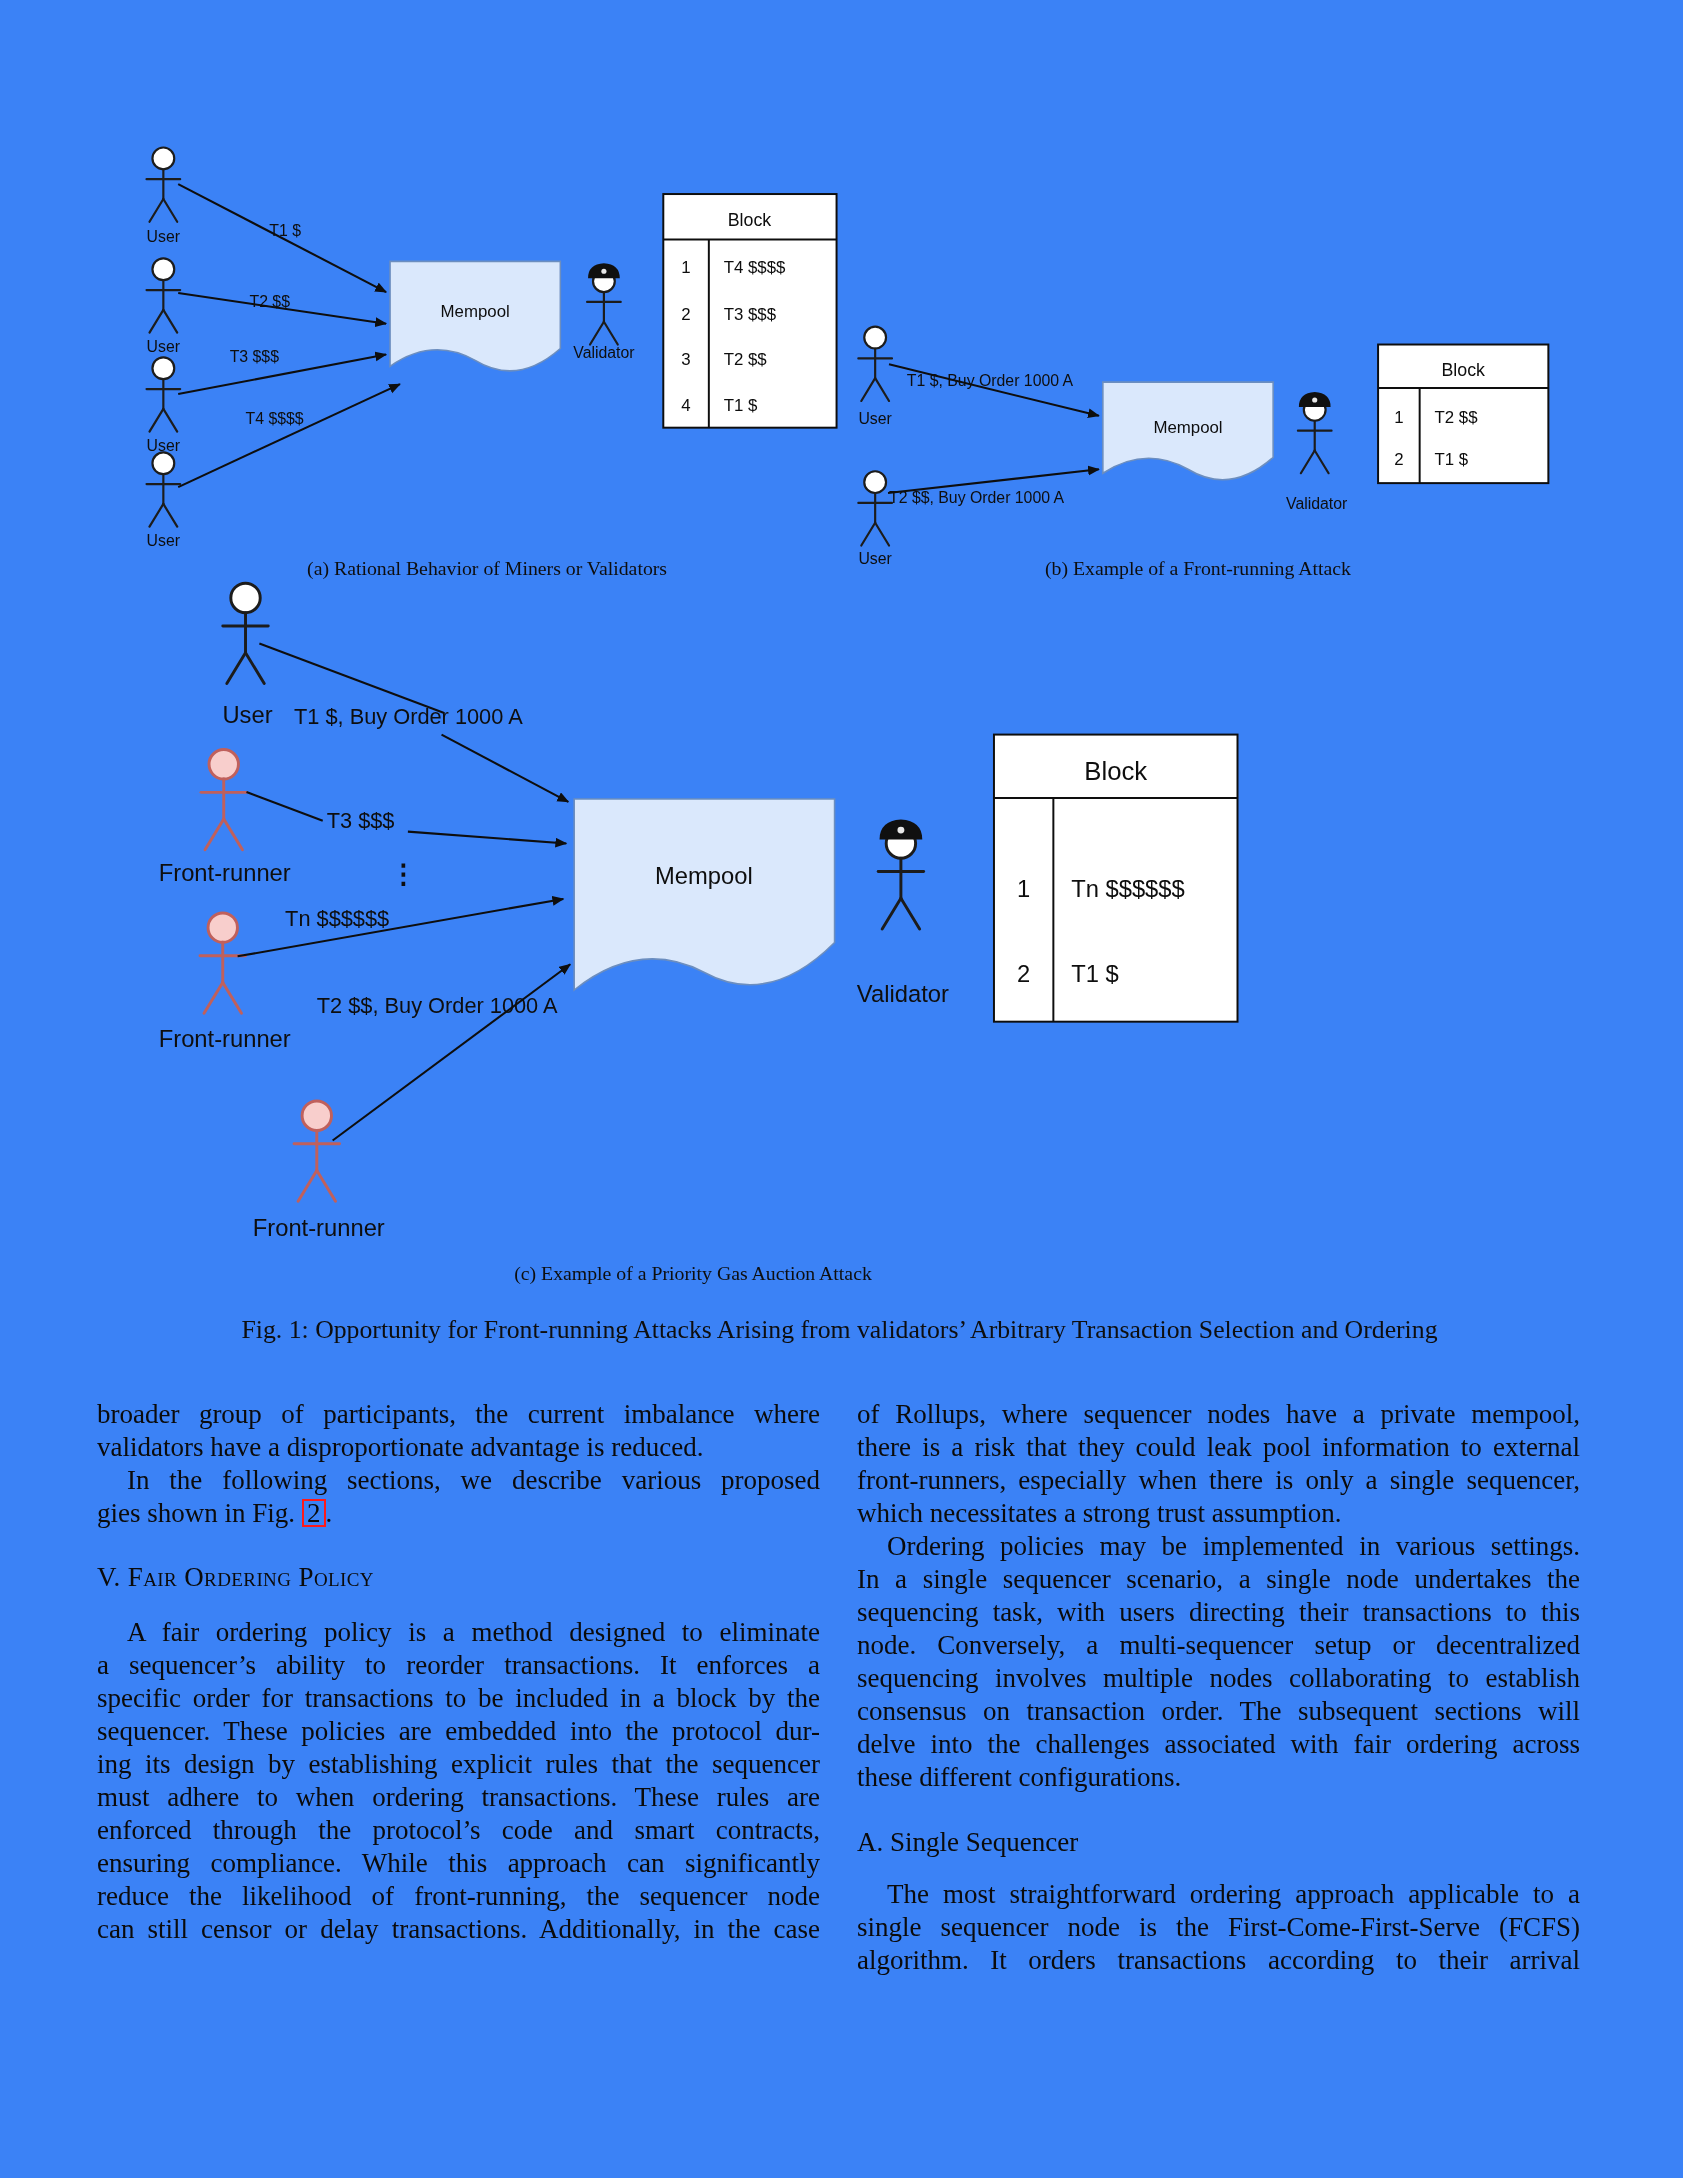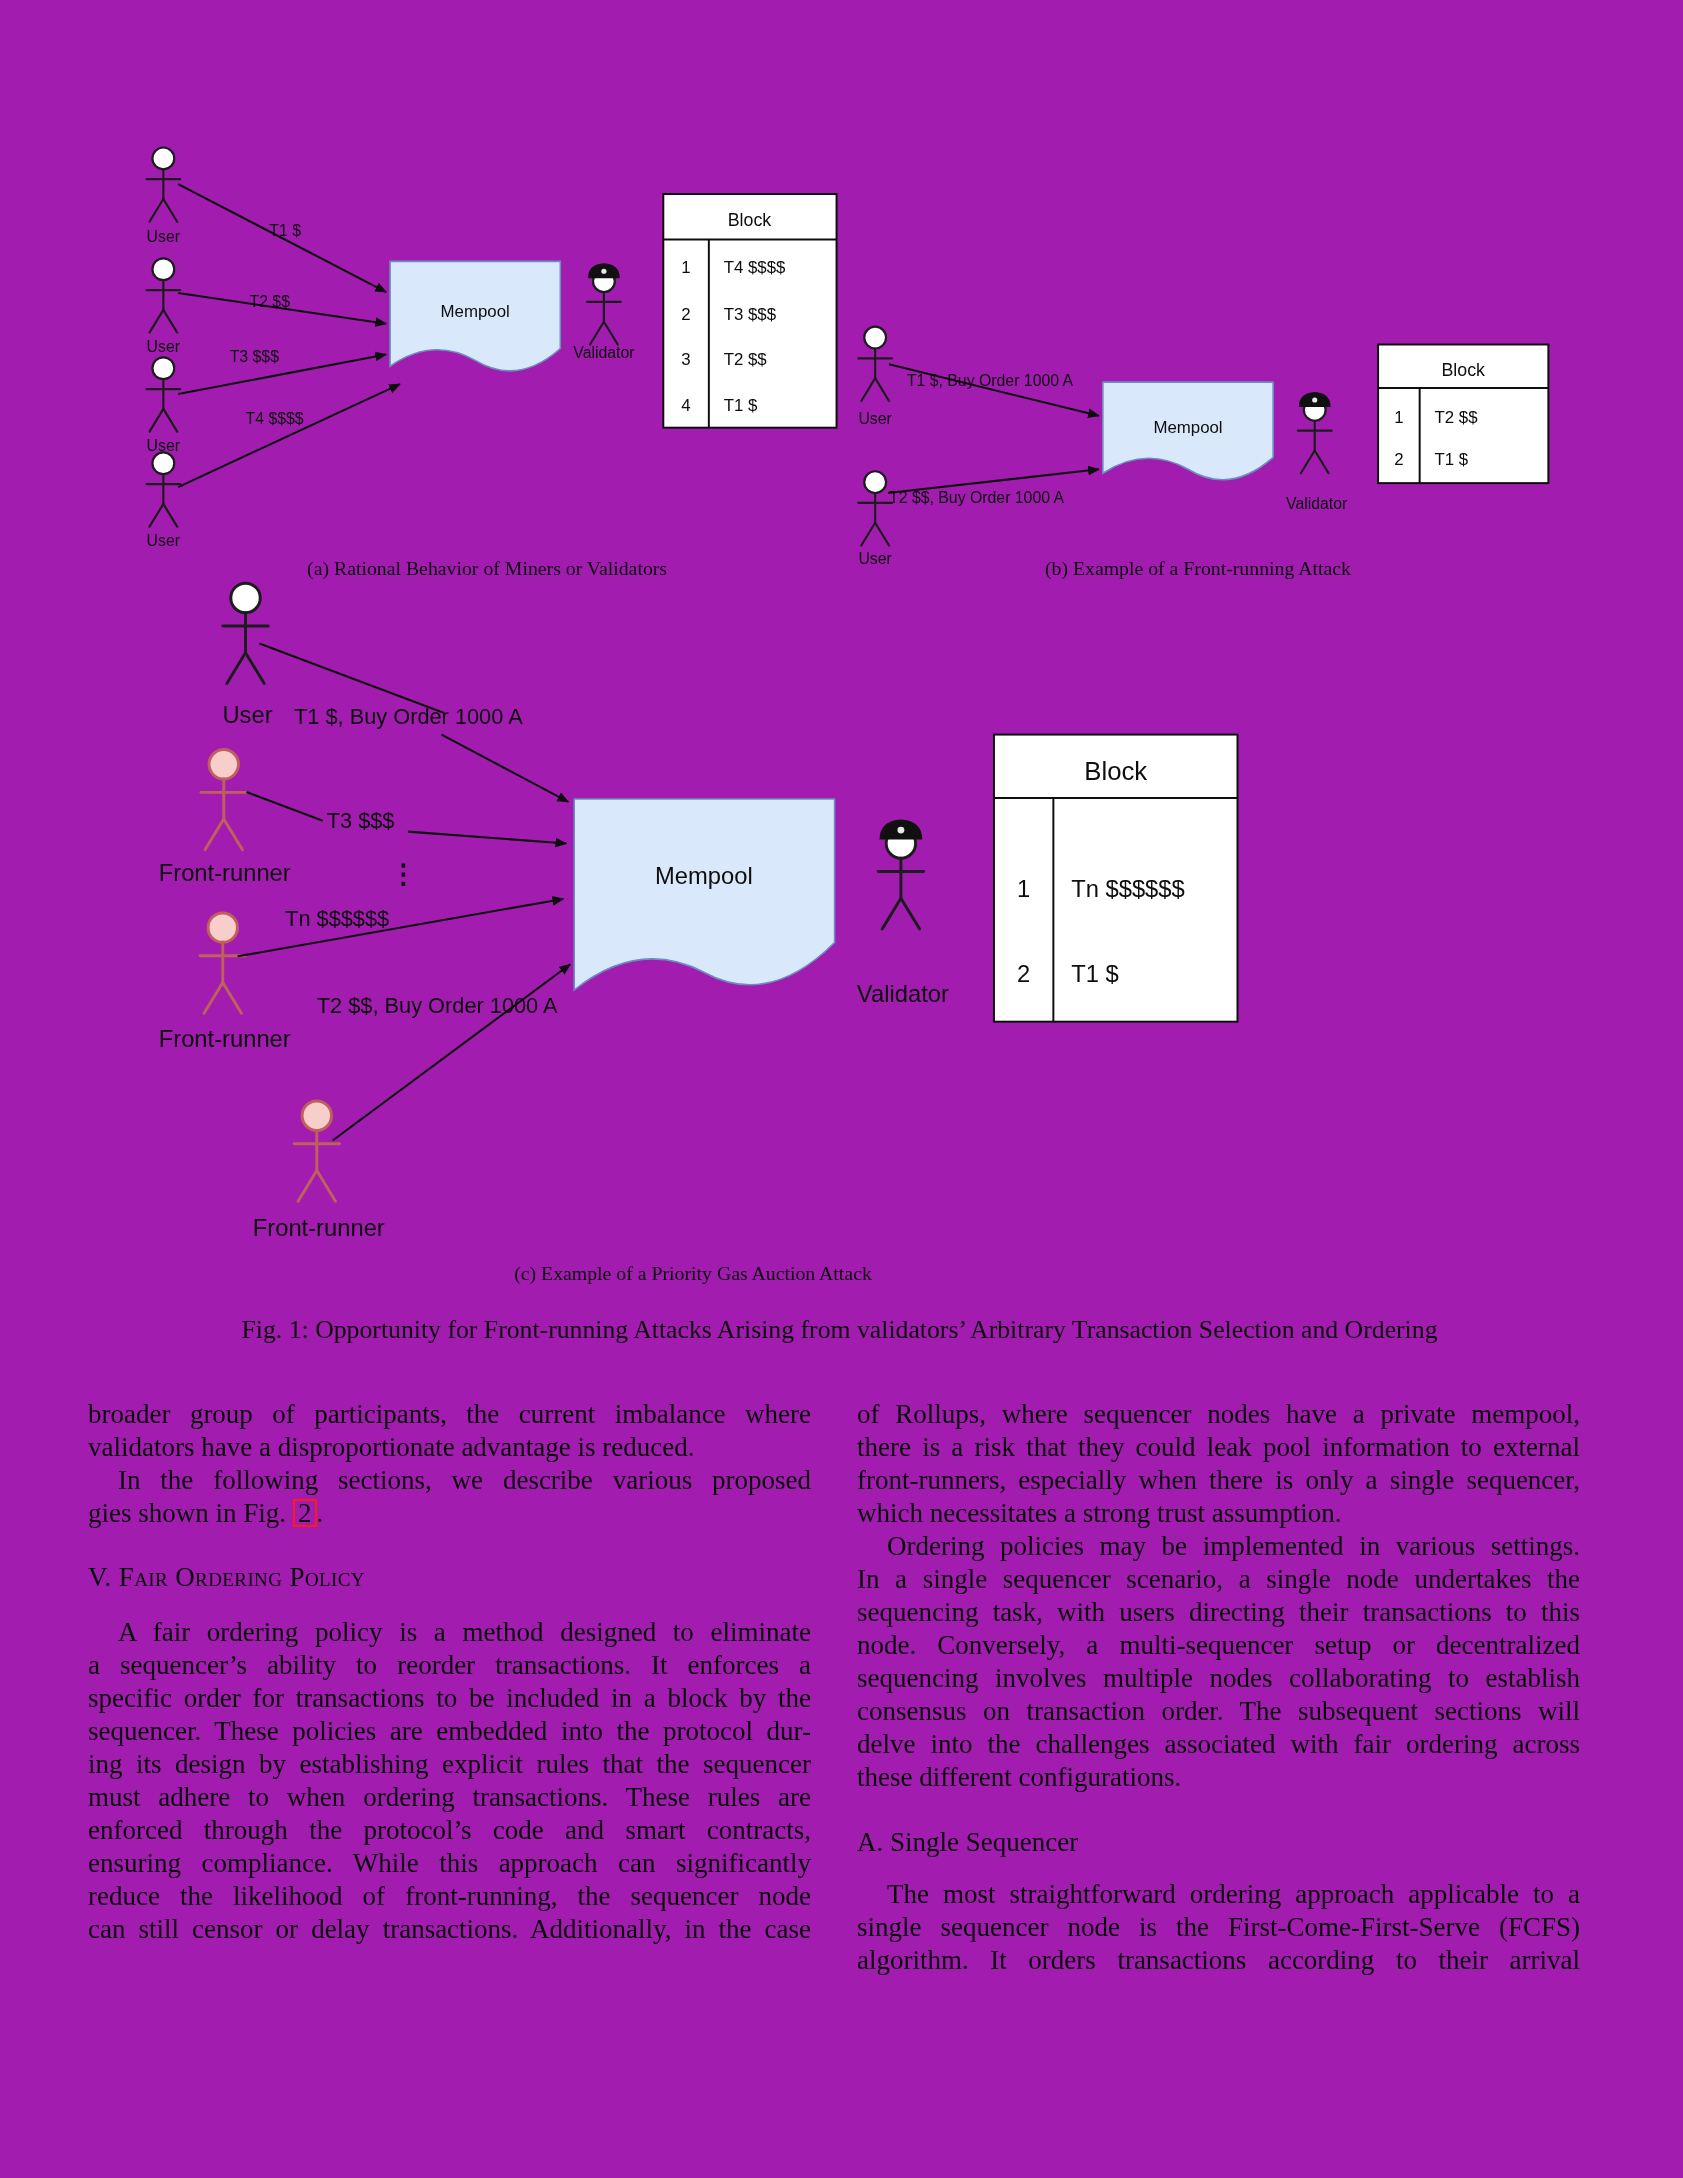--- a/index.html
+++ b/index.html
@@ -1,29 +1,29 @@
 <!DOCTYPE html>
 <html style="--mp-fill: #dae8fc; --mp-stroke: #6c8ebf; --fr-stroke: #c0605c; --fr-head: #f8cecc; --ref-red: #ff1a1a;"><head>
 <meta charset="utf-8">
 <style>
   html,body{margin:0;padding:0;background:#e8e8e8;}
-  .page{position:relative;width:1683px;height:2178px;background:#a21caf;margin:0 auto;overflow:hidden;
+  .page{position:relative;width:1683px;height:2178px;background:#3b82f6;margin:0 auto;overflow:hidden;
         font-family:"Liberation Serif",serif;color:#0b0b0b;}
   svg{position:absolute;top:0;left:0;}
   svg text{fill:#0e0e0e;}
   .dtext{font-family:"Liberation Sans",sans-serif;}
   .ctext{font-family:"Liberation Serif",serif;}
   .mp{fill:var(--mp-fill,#dae8fc);stroke:var(--mp-stroke,#6c8ebf);stroke-width:1.6;}
   .blk rect{fill:#fff;stroke:#0e0e0e;stroke-width:2;}
   .blk line{stroke:#0e0e0e;stroke-width:2;}
   .arrow{stroke:#0e0e0e;stroke-width:2.1;fill:none;}
   .plain{stroke:#0e0e0e;stroke-width:2.1;fill:none;}
 
   .column{position:absolute;top:1398px;width:723px;font-size:27px;}
-  .col-left{left:88px;}
+  .col-left{left:97px;}
   .col-right{left:857px;}
   .tline{height:33px;line-height:33px;text-align:justify;text-align-last:justify;white-space:nowrap;}
   .tline.endp{text-align-last:auto;white-space:normal;}
   .tline.ind{text-indent:30px;}
   .sec-heading{height:33px;line-height:33px;font-variant:small-caps;
                letter-spacing:0.4px;margin:31px 0 22px 0;}
   .subsec-heading{height:33px;line-height:33px;margin:32px 0 19px 0;}
   .refbox{display:inline-block;border:2px solid var(--ref-red,#ff1a1a);line-height:24px;
           padding:0 3px;margin-left:7px;cursor:pointer;}
 </style>

